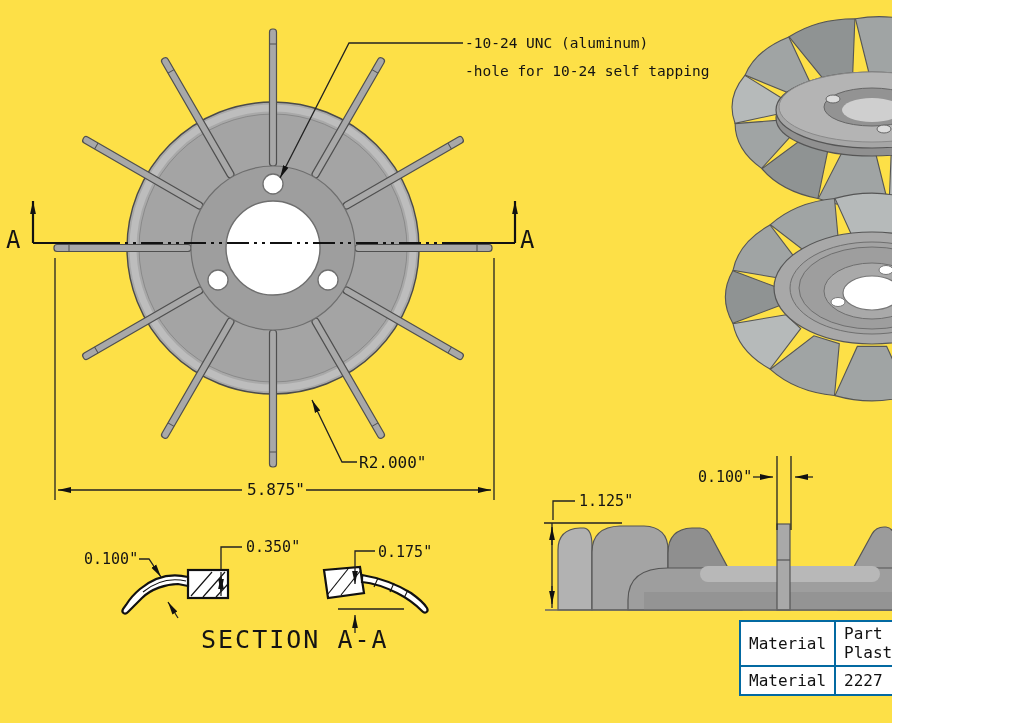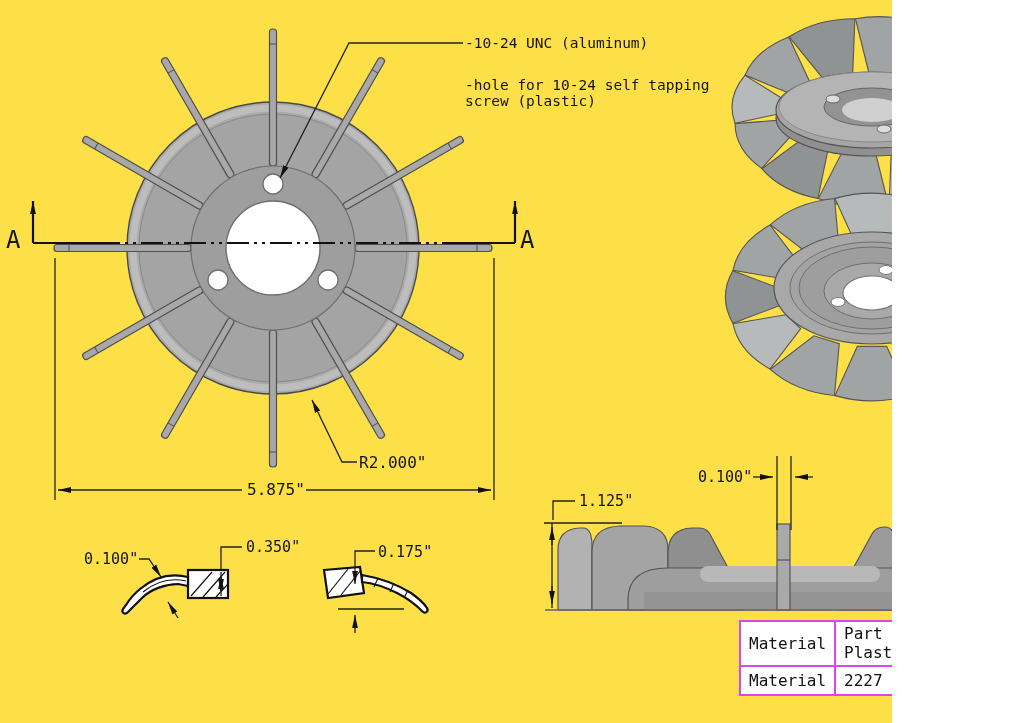--- a/index.html
+++ b/index.html
@@ -8,21 +8,21 @@
   svg{position:absolute;left:0;top:0;}
   .lbl{position:absolute;white-space:nowrap;color:#141414;}
   .f14{font-size:14.5px;}
   .f15{font-size:15px;}
   .f16{font-size:16px;}
   .f24{font-size:24px;}
   .f25{font-size:25px;letter-spacing:2px;}
   .note2 div{line-height:16px;font-size:14.5px;}
   table.parts{position:absolute;left:739px;top:620px;border-collapse:collapse;background:#fff;
               font-size:16px;}
-  table.parts td{border:2px solid #d946ef;padding:2px 8px 3px 8px;height:22px;}
+  table.parts td{border:2px solid #0369a1;padding:2px 8px 3px 8px;height:22px;}
   table.parts td.c1{width:112px;}
   table.parts td.c2{width:122px;}
 </style>
 </head>
 <body>
 
 <div class="canvas">
 
 <svg width="1024" height="723" viewBox="0 0 1024 723">
   <defs>
@@ -228,34 +228,34 @@
     <ellipse cx="872" cy="288" rx="73" ry="41" fill="#9e9e9e" stroke="#6f6f6f" stroke-width="1"></ellipse>
     <ellipse cx="872" cy="291" rx="48" ry="28" fill="#a9a9a9" stroke="#6f6f6f" stroke-width="1"></ellipse>
     <ellipse cx="872" cy="293" rx="29" ry="17" fill="#ffffff" stroke="#777" stroke-width="1.2"></ellipse>
     <ellipse cx="838" cy="302" rx="7" ry="4.5" fill="#ffffff" stroke="#777" stroke-width="1"></ellipse>
     <ellipse cx="886" cy="270" rx="7" ry="4.5" fill="#ffffff" stroke="#777" stroke-width="1"></ellipse>
     <ellipse cx="906" cy="317" rx="7" ry="4.5" fill="#ffffff" stroke="#777" stroke-width="1"></ellipse>
   </g>
 </svg>
 
 <div class="lbl f14" style="left:465px;top:35px;">-10-24 UNC (aluminum)</div>
-<div class="lbl note2" style="left:465px;top:77px;">
+<div class="lbl note2" style="left:465px;top:63px;text-align:center;">
   <div>-hole for 10-24 self tapping</div>
-  <div>screw (plastic)</div>
 </div>
 
 <div class="lbl f24" style="left:6px;top:226px;">A</div>
 <div class="lbl f24" style="left:520px;top:226px;">A</div>
 
 <div class="lbl f16" style="left:359px;top:453px;">R2.000"</div>
 <div class="lbl f16" style="left:247px;top:480px;">5.875"</div>
 
 <div class="lbl f15" style="left:84px;top:550px;">0.100"</div>
 <div class="lbl f15" style="left:246px;top:538px;">0.350"</div>
 <div class="lbl f15" style="left:378px;top:543px;">0.175"</div>
+<div class="lbl f25" style="left:201px;top:625px;">SECTION A-A</div>
 
 <div class="lbl f15" style="left:579px;top:492px;">1.125"</div>
 <div class="lbl f15" style="left:698px;top:468px;">0.100"</div>
 
 <table class="parts">
   <tbody>
         <tr>
     <td class="c1">Material</td>
     <td class="c2">Part Plastic</td>
   </tr>

